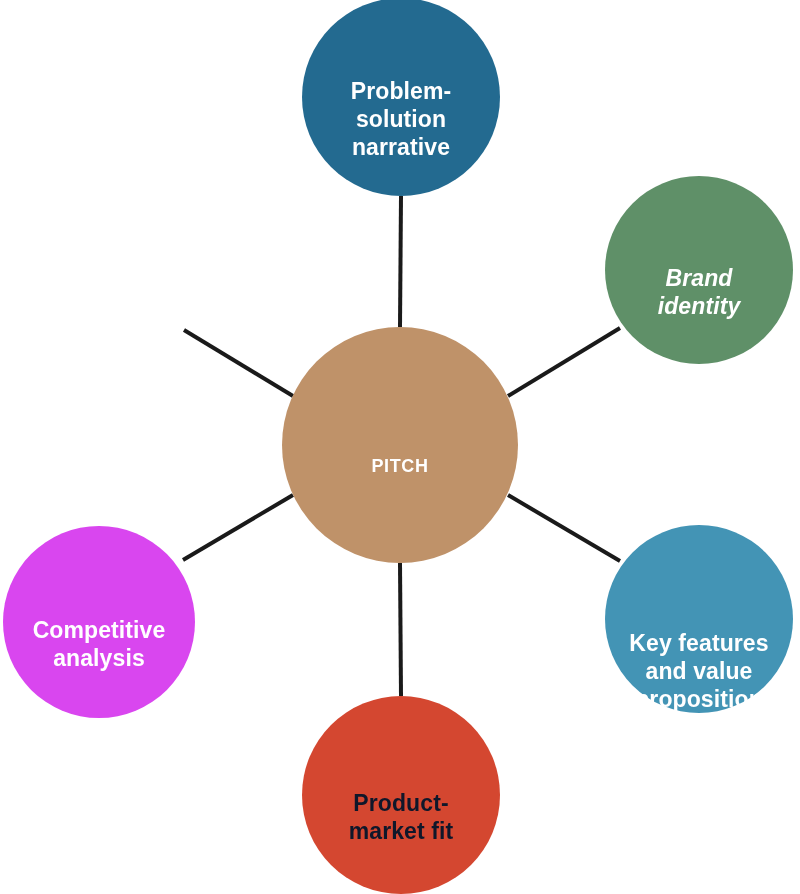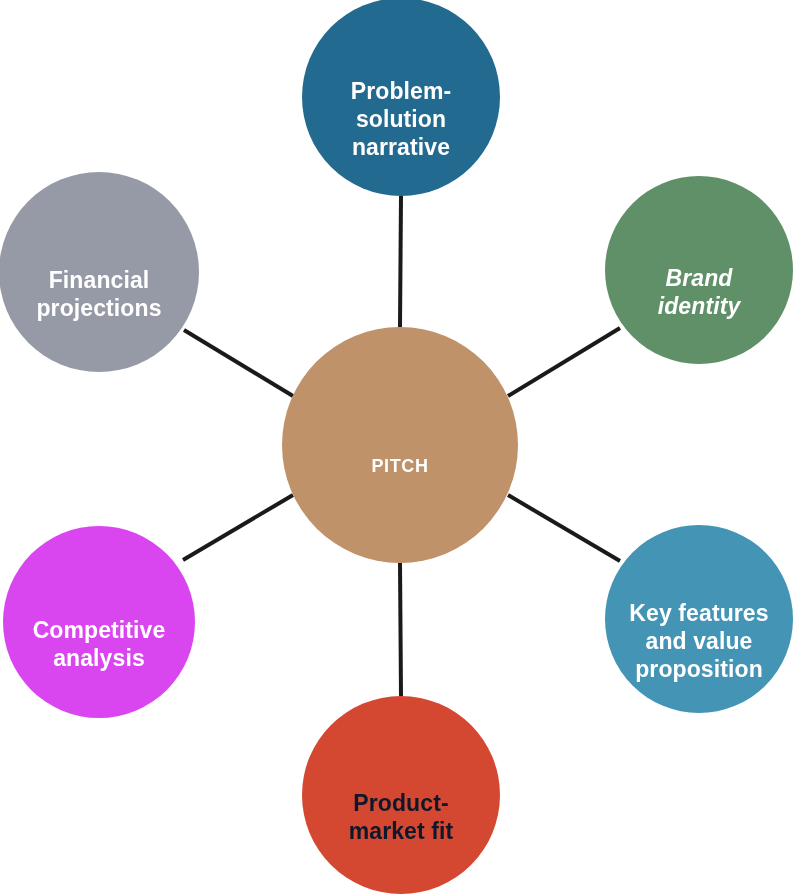--- a/index.html
+++ b/index.html
@@ -69,38 +69,34 @@
     <span class="node-label" style="color: rgb(255, 255, 255);">Problem-
 solution
 narrative</span>
   </div>
 
   <div class="node node-satellite" id="node-brand-identity" style="left: 605px; top: 176px; width: 188px; height: 188px; background: rgb(95, 144, 104);">
     <span class="node-label" style="color: rgb(255, 255, 255); font-style: italic;">Brand
 identity</span>
   </div>
 
-  <div class="node node-satellite" id="node-key-features-and-value-proposition" style="left: 605px; top: 525px; width: 188px; height: 188px; background: rgb(67, 148, 181);">
+  <div class="node node-satellite" id="node-key-features-and-value-proposition" style="left: 605px; top: 525px; width: 188px; height: 188px; background: rgb(67, 148, 181); align-items: flex-end;">
     <span class="node-label" style="color: rgb(255, 255, 255);">Key features
 and value
 proposition</span>
   </div>
 
   <div class="node node-satellite" id="node-product-market-fit" style="left: 302px; top: 696px; width: 198px; height: 198px; background: rgb(212, 71, 48);">
     <span class="node-label" style="color: #0f172a;">Product-
 market fit</span>
   </div>
 
   <div class="node node-satellite" id="node-competitive-analysis" style="left: 3px; top: 526px; width: 192px; height: 192px; background: #d946ef;">
     <span class="node-label" style="color: rgb(255, 255, 255);">Competitive
 analysis</span>
   </div>
 
-  <div class="node node-satellite" id="node-financial-projections" style="left: -1px; top: 172px; width: 200px; height: 200px; background: rgb(150, 154, 166);">
-    <span class="node-label" style="color: rgb(255, 255, 255);">Financial
-projections</span>
-  </div>
 
   <div class="node" id="node-center" style="left: 282px; top: 327px; width: 236px; height: 236px; background: rgb(191, 146, 105);">
     <span class="node-label" style="color: rgb(255, 255, 255);">PITCH</span>
   </div>
 
 </div>
 
 </body></html>

